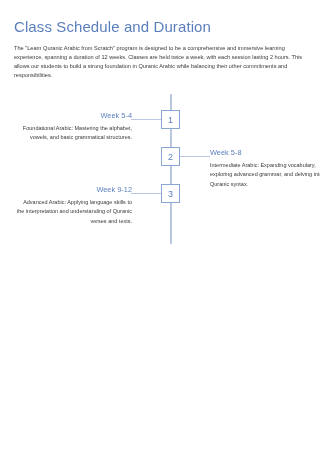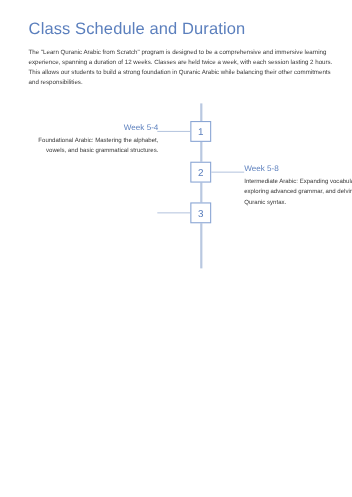--- a/index.html
+++ b/index.html
@@ -12,21 +12,21 @@
     background: #ffffff;
     font-family: "Liberation Sans", sans-serif;
     color: #333333;
     overflow: hidden;
   }
   .page {
     position: relative;
     width: 320px;
     height: 452px;
     box-sizing: border-box;
-    padding: 18px 14px 0 26px;
+    padding: 18px 14px 0 14px;
   }
   .title {
     font-size: 15px;
     color: #5b7fbd;
     font-weight: normal;
     margin: 0 0 9px 0;
     letter-spacing: 0.1px;
   }
   .intro {
     font-size: 5.6px;
@@ -130,15 +130,19 @@
     <div class="block left b1">
       <div class="block-title">Week 5-4</div>
       <div class="block-body">Foundational Arabic: Mastering the alphabet, vowels, and basic grammatical structures.</div>
     </div>
 
     <div class="block right b2">
       <div class="block-title">Week 5-8</div>
       <div class="block-body">Intermediate Arabic: Expanding vocabulary, exploring advanced grammar, and delving into Quranic syntax.</div>
     </div>
 
+    <div class="block left b3">
+      <div class="block-title">Week 9-12</div>
+      <div class="block-body">Advanced Arabic: Applying language skills to the interpretation and understanding of Quranic verses and texts.</div>
+    </div>
 
   </div>
 </div>
 
 </body></html>

